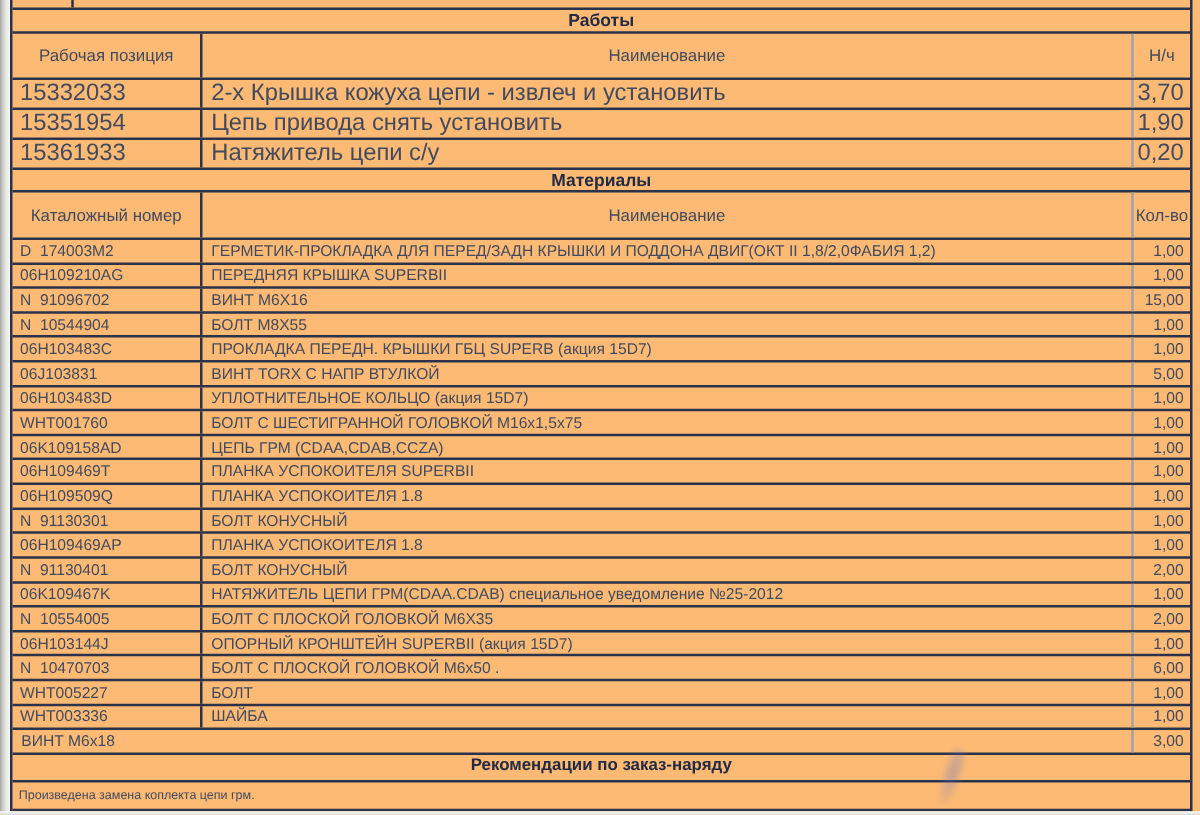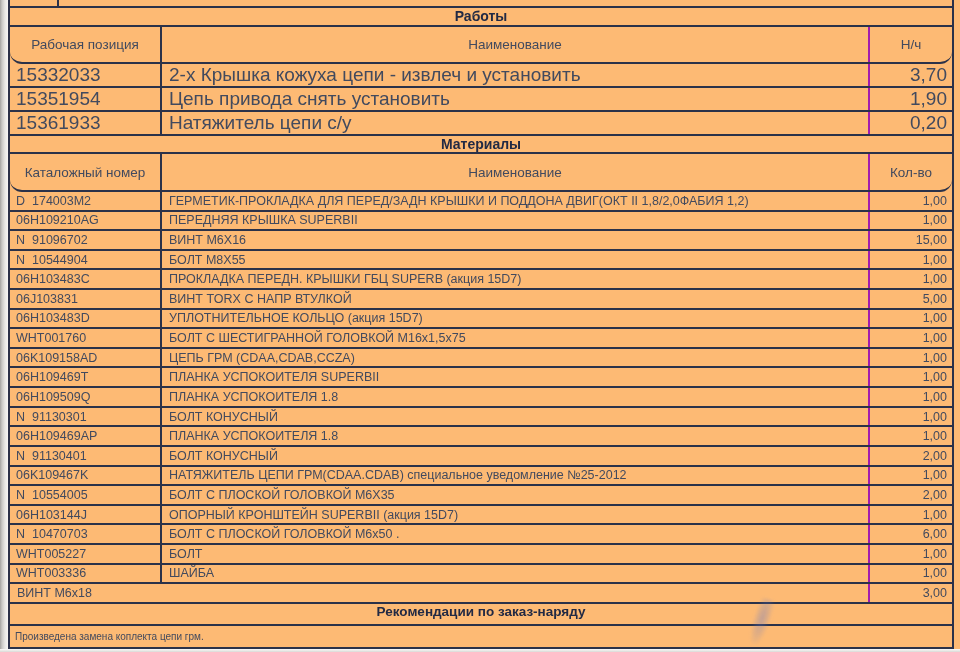--- a/index.html
+++ b/index.html
@@ -28,29 +28,29 @@
   }
   
   .doc-table {
     position:absolute; left:8px; top:0; width:946px;
     border-left:2px solid #2b3249; border-right:2px solid #2b3249;
     color:#424a5e;
   }
   .row { display:flex; border-bottom:2px solid #2b3249; align-items:stretch; }
   .cell { display:flex; align-items:center; overflow:hidden; white-space:nowrap; }
   .c1 { width:152px; border-right:2px solid #2b3249; padding-left:6px; }
-  .c2 { flex:1; border-right:2px solid #a21caf; padding-left:7px; }
-  .c3 { width:82px; justify-content:flex-end; padding-right:5px; }
+  .c2 { flex:1; border-right:2px solid #a3a3a3; padding-left:7px; }
+  .c3 { width:45px; justify-content:flex-end; padding-right:5px; }
   .clipped-row { height:8px; }
   .clipped-row .c1 { width:49px; padding:0; }
   .clipped-row .c2 { border-right:none; }
   .band { height:19px; justify-content:center; font-weight:bold; color:#222a44; font-size:14px; }
   .band.mat { height:18px; }
   .band.rec { height:22px; font-size:13.5px; }
-  .head-row { height:37px; font-size:13.5px;border-radius:12px; }
+  .head-row { height:37px; font-size:13.5px; }
   .head-row .cell { justify-content:center; padding:0; }
   .mat-head { height:38px; }
   .work-row { height:24px; font-size:19px; }
   .mat-row { height:19.62px; font-size:12.5px; }
   .code { white-space:pre; }
   .note-row { height:23px; font-size:10px; }
   .note-row .cell { flex:1; border-right:none; padding-left:5px; }
 </style>
 </head>
 <body>

